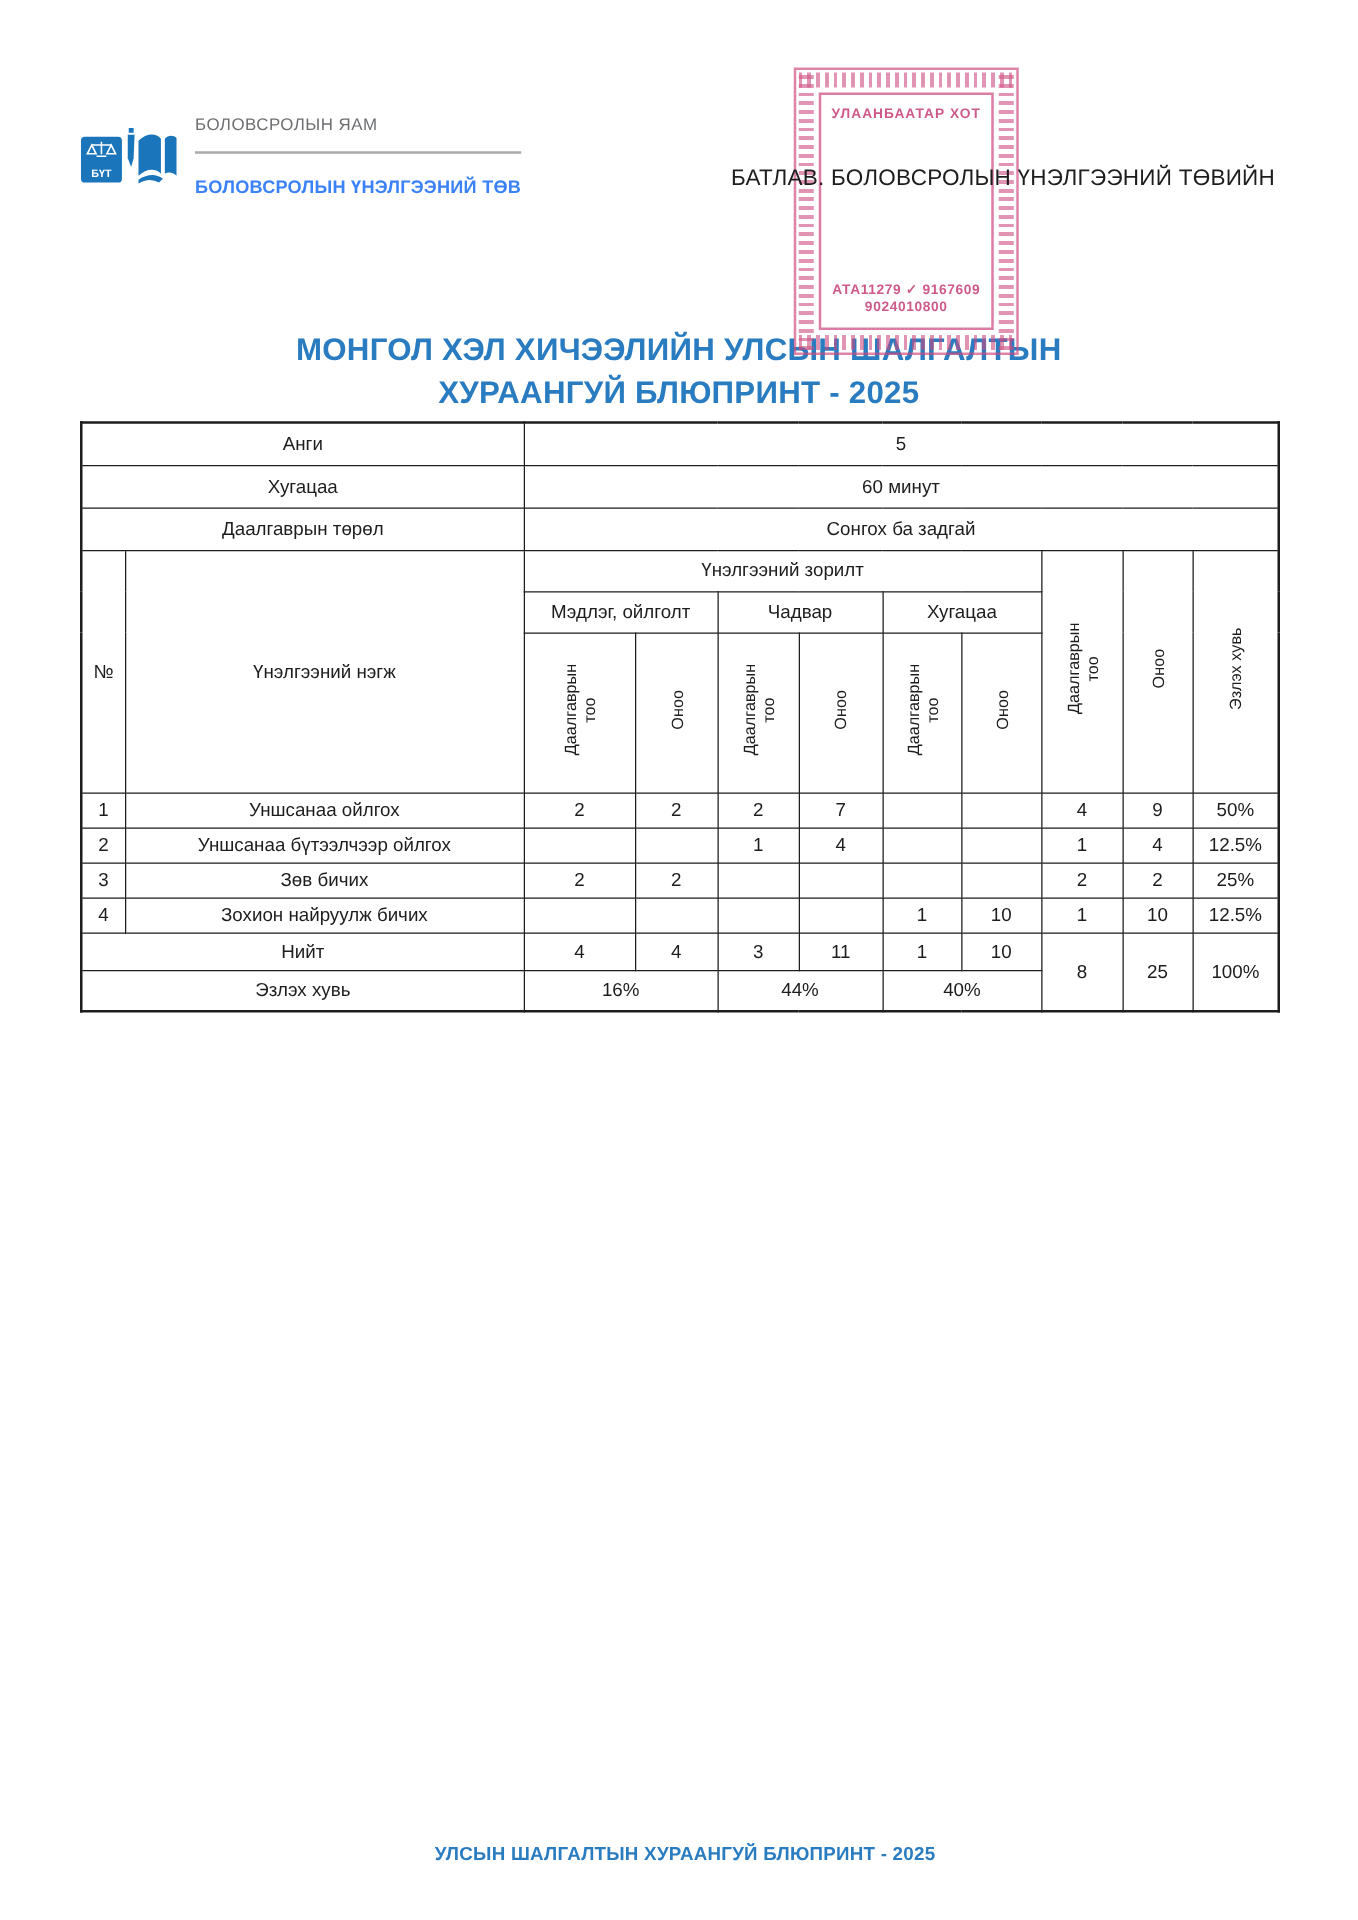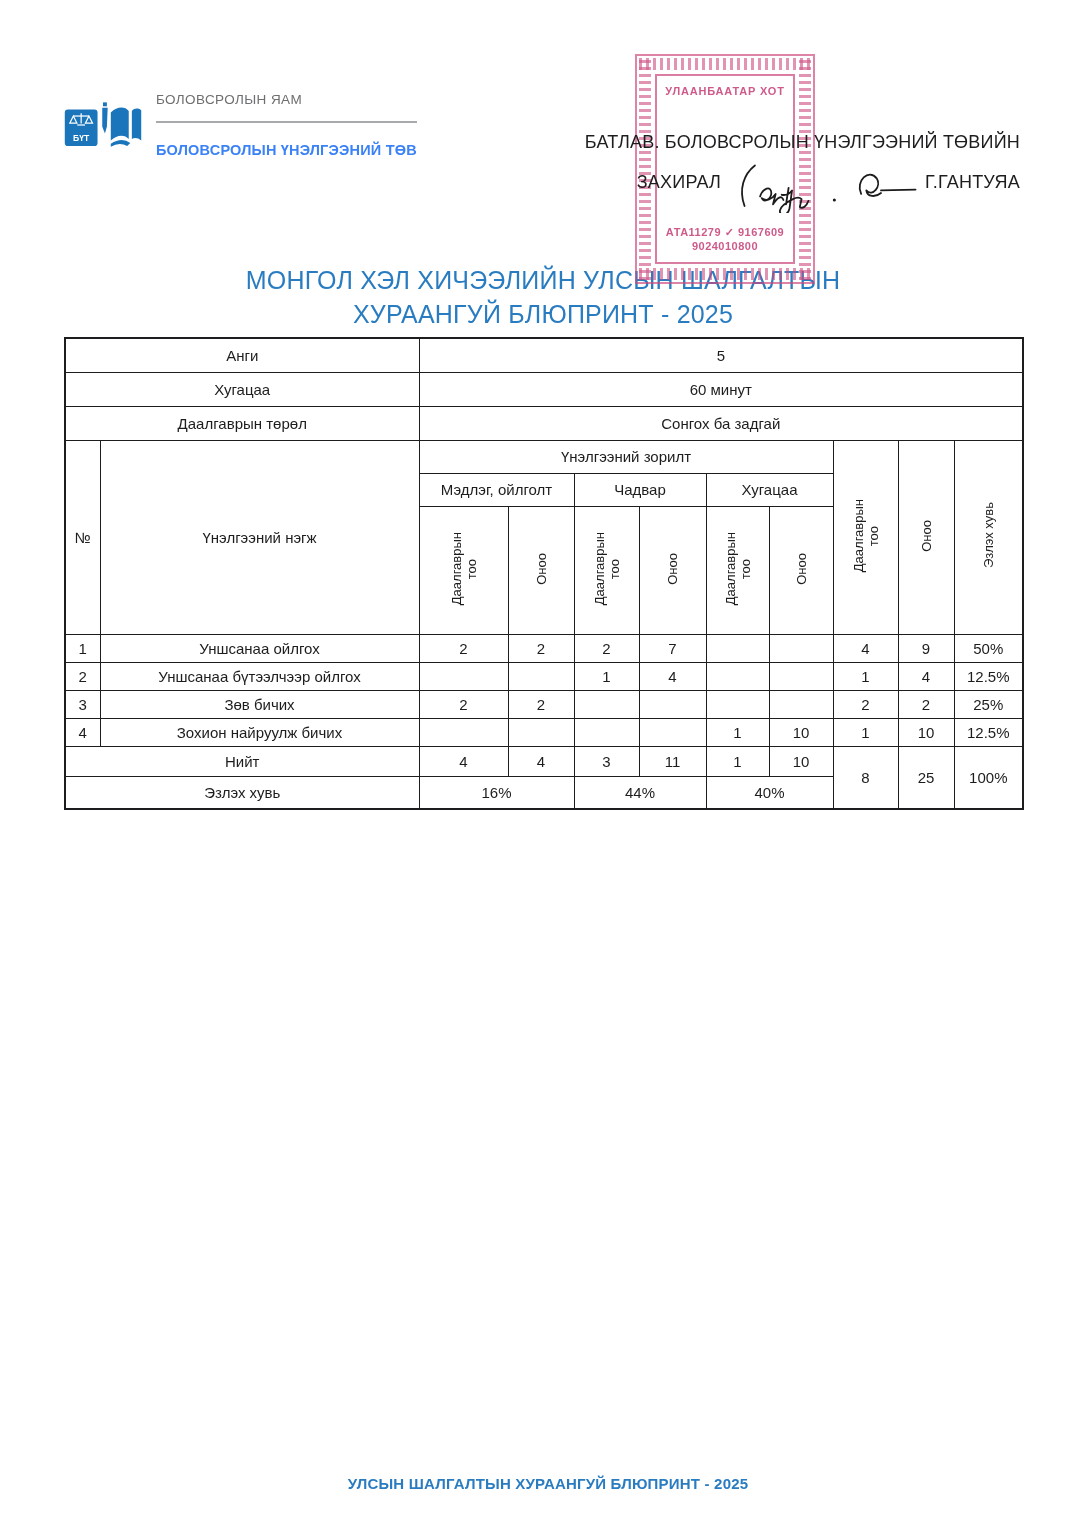--- a/index.html
+++ b/index.html
@@ -61,21 +61,21 @@
     color: #c9497e; font-weight: bold;
   }
   .stamp .s-top { font-size: 11px; letter-spacing: 0.8px; }
   .stamp .s-mid { font-size: 14px; line-height: 17px; letter-spacing: 1px; }
   .stamp .s-mid .m4 { font-size: 12.5px; letter-spacing: 2.5px; }
   .stamp .s-bottom { font-size: 11px; line-height: 14px; letter-spacing: 0.5px; }
 
   
   .doc-title {
     position: absolute; top: 263px; left: 0; width: 100%;
-    text-align: center; color: #2a7cc1; font-weight: normal;
+    text-align: center; color: #2a7cc1; font-weight: bold;
     font-size: 25px; line-height: 34px; letter-spacing: 0.2px;
   }
 
   
   table.blueprint {
     position: absolute; left: 64px; top: 337px; width: 958px;
     border-collapse: collapse; table-layout: fixed; border-radius: 15px;
   }
   table.blueprint td {
     border: 1.5px solid #1d1d1f;
@@ -149,33 +149,20 @@
       <div class="s-top">УЛААНБААТАР ХОТ</div>
       <div class="s-bottom">
         <div>АТА11279 ✓ 9167609</div>
         <div>9024010800</div>
       </div>
     </div>
   </div>
 
   <div class="approval">
     <div>БАТЛАВ. БОЛОВСРОЛЫН ҮНЭЛГЭЭНИЙ ТӨВИЙН</div>
-    <div class="sig-line">
-      <span>ЗАХИРАЛ</span>
-      <svg class="signature" width="190" height="52" viewBox="0 0 220 60">
-        <g stroke="#1c1c1c" stroke-width="2.1" fill="none" stroke-linecap="round" stroke-linejoin="round">
-          <path d="M30,5 C17,15 11,33 18,52"></path>
-          <path d="M36,41 c3,-10 13,-13 13,-4 c0,7 -9,12 -11,6 c5,4 12,1 16,-5 l-3,12 c5,-8 10,-11 12,-5 m6,-14 l-3,19 m-5,-11 c5,1 9,-1 12,-5 l-3,21 c-2,9 -12,9 -11,2 c1,-6 9,-10 15,-13 c4,-2 8,-2 10,0 l-2,9 c3,3 8,-1 10,-7"></path>
-          <circle cx="122" cy="45" r="1.8" fill="#1c1c1c" stroke="none"></circle>
-          <path d="M153,38 c-7,-15 9,-30 18,-18 c6,9 -5,22 -12,14 c1,8 11,8 17,3"></path>
-          <path d="M176,34 L216,33"></path>
-        </g>
-      </svg>
-      <span>Г.ГАНТУЯА</span>
-    </div>
   </div>
 
   <div class="doc-title">
     <div>МОНГОЛ ХЭЛ ХИЧЭЭЛИЙН УЛСЫН ШАЛГАЛТЫН</div>
     <div>ХУРААНГУЙ БЛЮПРИНТ - 2025</div>
   </div>
 
   <table class="blueprint">
     <colgroup>
       <col style="width:35px">

